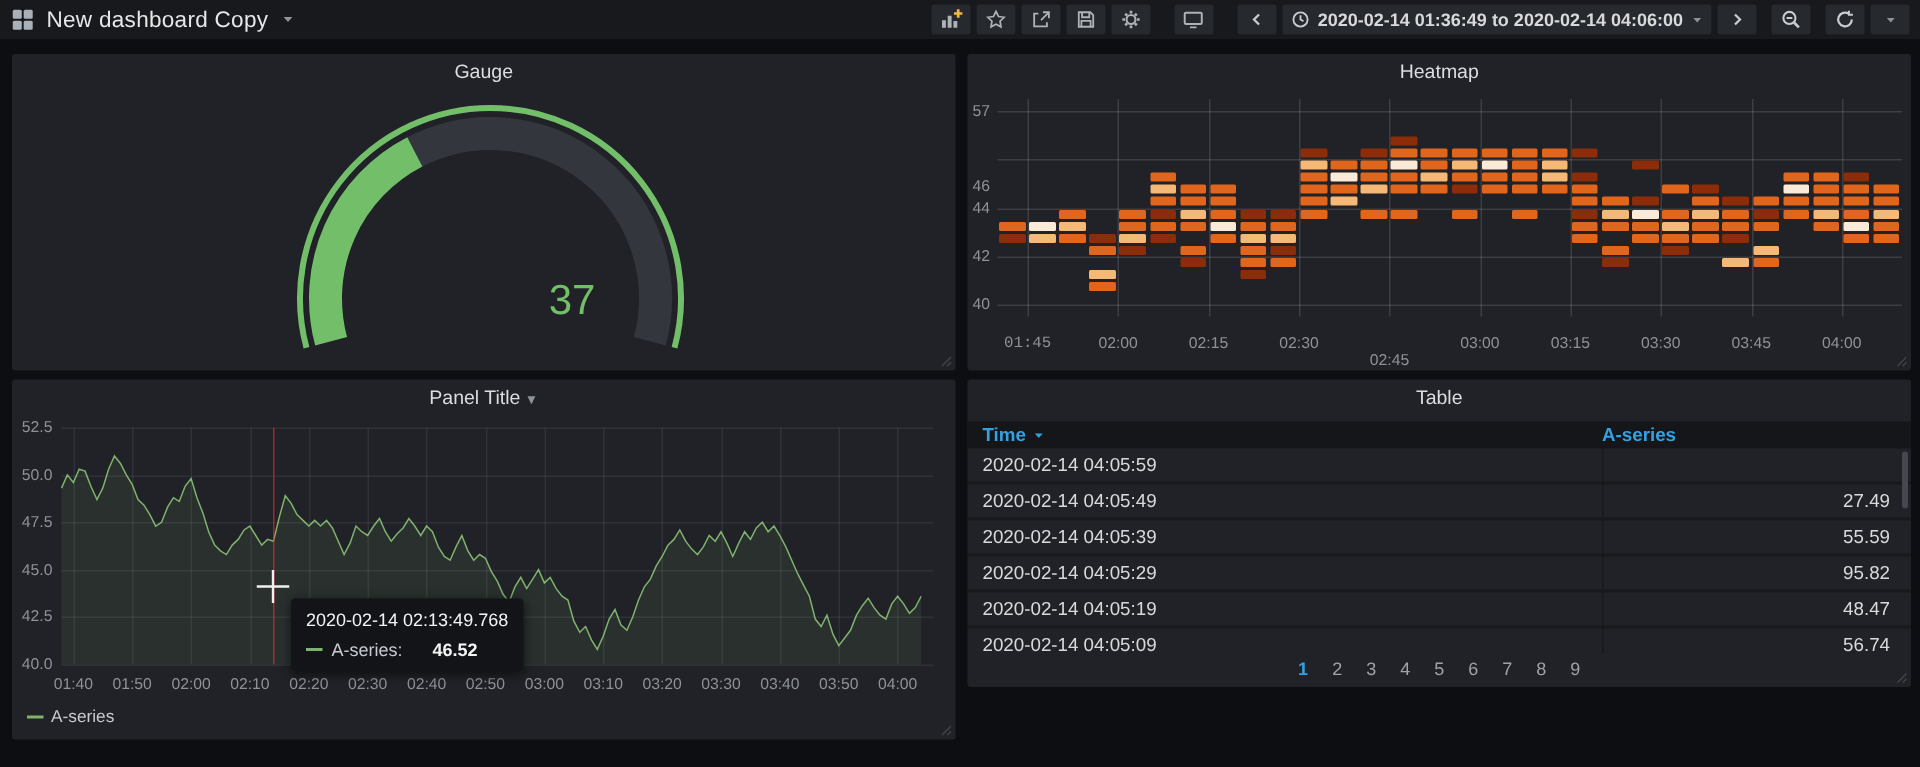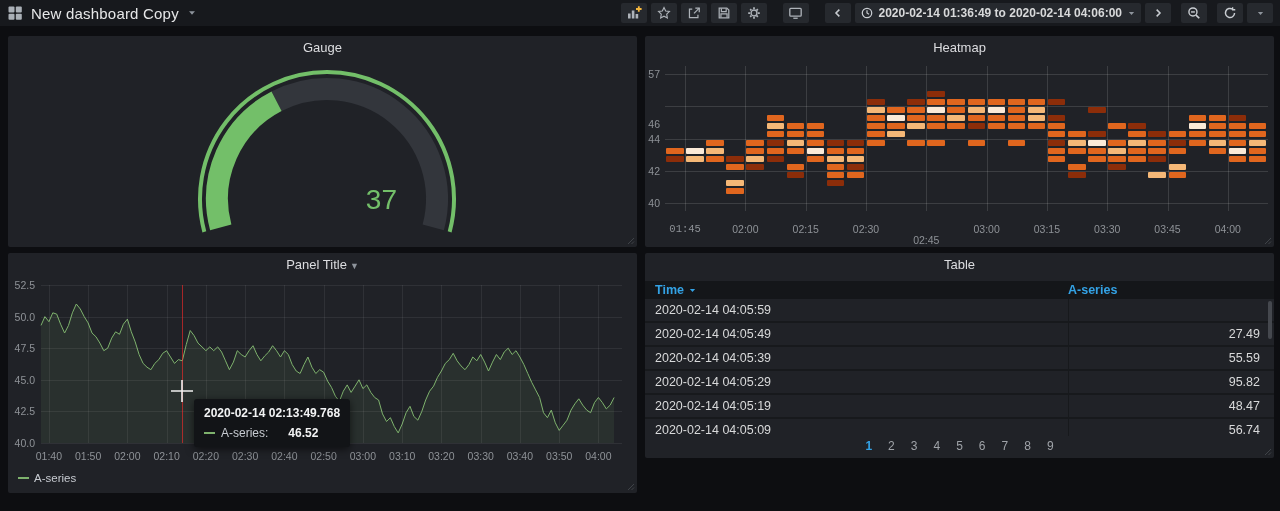--- a/index.html
+++ b/index.html
@@ -31,21 +31,21 @@
   .resize-handle { position:absolute; right:2px; bottom:2px; width:8px; height:8px; opacity:.55; }
   
   .gauge-value { position:absolute; text-align:right; font-size:28px; color:#73BF69; font-weight:400; }
   
   .hm-cell { position:absolute; border-radius:1px; }
   
   .crosshair { position:absolute; width:1px; background:rgba(255,40,40,0.65); }
   .cursor-plus { position:absolute; width:22px; height:22px; }
   .tooltip { position:absolute; background:#121417; border-radius:3px; padding:7px 10px;
              box-shadow:0 2px 8px rgba(0,0,0,.6); z-index:8; font-size:12px; white-space:nowrap; }
-  .tooltip .tt-time { font-weight:700; color:#f2f3f4; margin-bottom:6px; }
+  .tooltip .tt-time { font-weight:400; color:#f2f3f4; margin-bottom:6px; }
   .tt-row { display:flex; align-items:center; gap:6px; color:#c7cbd1; }
   .series-dash { display:inline-block; width:11px; height:2.5px; background:#7EB26D; }
   .tt-val { font-weight:700; color:#f2f3f4; margin-left:14px; }
   .legend { position:absolute; display:flex; align-items:center; gap:5px;
             font-size:11.5px; color:#c7cbd1; cursor:pointer; }
   
   .tbl-header { position:absolute; left:0; right:0; top:28px; height:18px; background:#141619;
                 display:flex; align-items:center; font-size:12.5px; font-weight:600; color:#33A2E5; }
   .th-time { width:423px; padding-left:10px; display:flex; align-items:center; gap:4px; cursor:pointer; }
   .th-val  { flex:1; cursor:pointer; }

